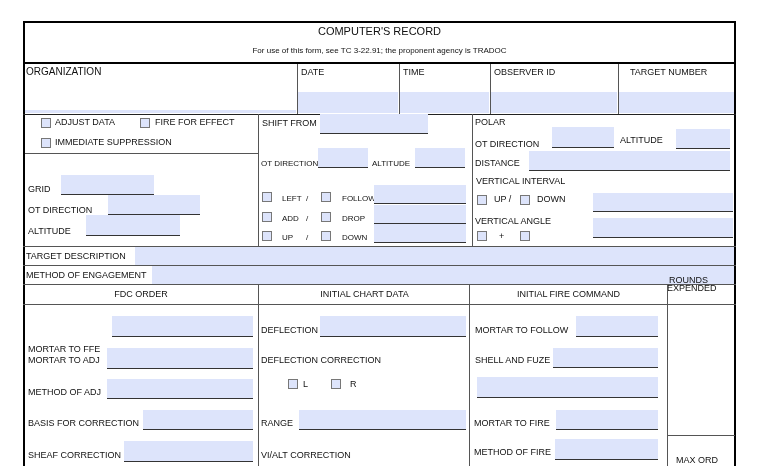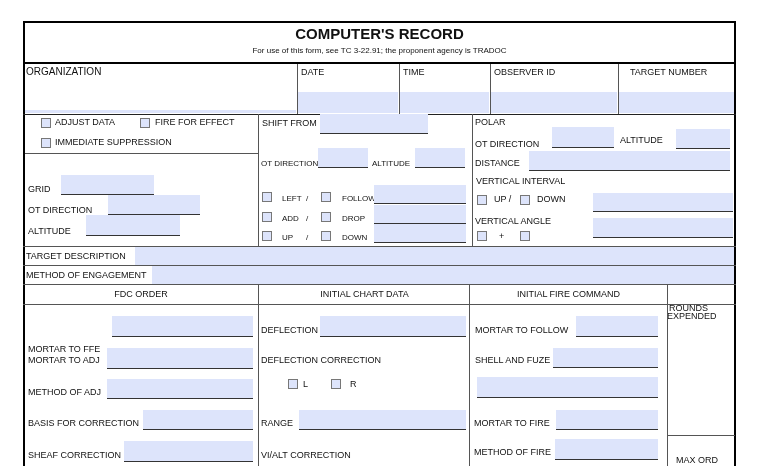--- a/index.html
+++ b/index.html
@@ -14,21 +14,21 @@
   .vl { position:absolute; width:1px; background:#555; }
   .frame { position:absolute; left:23px; top:21px; width:713px; height:460px; border:2px solid #000; border-bottom:none; box-sizing:border-box; }
   .title { position:absolute; left:23px; width:713px; text-align:center; }
   .ctr { position:absolute; text-align:center; font-size:9px; line-height:10px; }
 </style>
 </head>
 <body>
 
 <div class="frame"></div>
 
-<div class="title" style="top:25px;font-size:15px;font-weight:bold;">COMPUTER'S RECORD</div>
+<div class="title" style="top:25px;font-size:11px;font-weight:normal;">COMPUTER'S RECORD</div>
 <div class="title" style="top:46px;font-size:8px;">For use of this form, see TC 3-22.91; the proponent agency is TRADOC</div>
 <div class="abs" style="left:23px;top:62px;width:713px;height:2px;background:#000;"></div>
 
 <div class="lbl" style="left:26px;top:66px;font-size:10px;">ORGANIZATION</div>
 <div class="fld-nb" style="left:25px;top:110px;width:271px;height:3px;"></div>
 <div class="vl" style="left:297px;top:64px;height:50px;"></div>
 <div class="lbl" style="left:301px;top:67px;">DATE</div>
 <div class="fld-nb" style="left:298px;top:92px;width:100px;height:21px;"></div>
 <div class="vl" style="left:399px;top:64px;height:50px;"></div>
 <div class="lbl" style="left:403px;top:67px;">TIME</div>
@@ -112,21 +112,21 @@
 <div class="lbl" style="left:26px;top:251px;">TARGET DESCRIPTION</div>
 <div class="fld-nb" style="left:135px;top:247px;width:599px;height:18px;"></div>
 <div class="hl" style="left:23px;top:265px;width:713px;"></div>
 <div class="lbl" style="left:26px;top:270px;">METHOD OF ENGAGEMENT</div>
 <div class="fld-nb" style="left:152px;top:266px;width:582px;height:18px;"></div>
 <div class="hl" style="left:23px;top:284px;width:713px;"></div>
 
 <div class="ctr" style="left:25px;top:289px;width:232px;">FDC ORDER</div>
 <div class="ctr" style="left:258px;top:289px;width:213px;">INITIAL CHART DATA</div>
 <div class="ctr" style="left:470px;top:289px;width:197px;">INITIAL FIRE COMMAND</div>
-<div class="ctr" style="left:667px;top:304px;width:43px;line-height:8px;">
+<div class="ctr" style="left:667px;top:276px;width:43px;line-height:8px;">
   <div>ROUNDS</div>
   <div>EXPENDED</div>
 </div>
 <div class="hl" style="left:23px;top:304px;width:713px;"></div>
 
 <div class="vl" style="left:258px;top:284px;height:182px;"></div>
 <div class="vl" style="left:469px;top:284px;height:182px;"></div>
 <div class="vl" style="left:667px;top:284px;height:182px;"></div>
 
 <div class="lbl" style="left:28px;top:344px;">MORTAR TO FFE</div>

